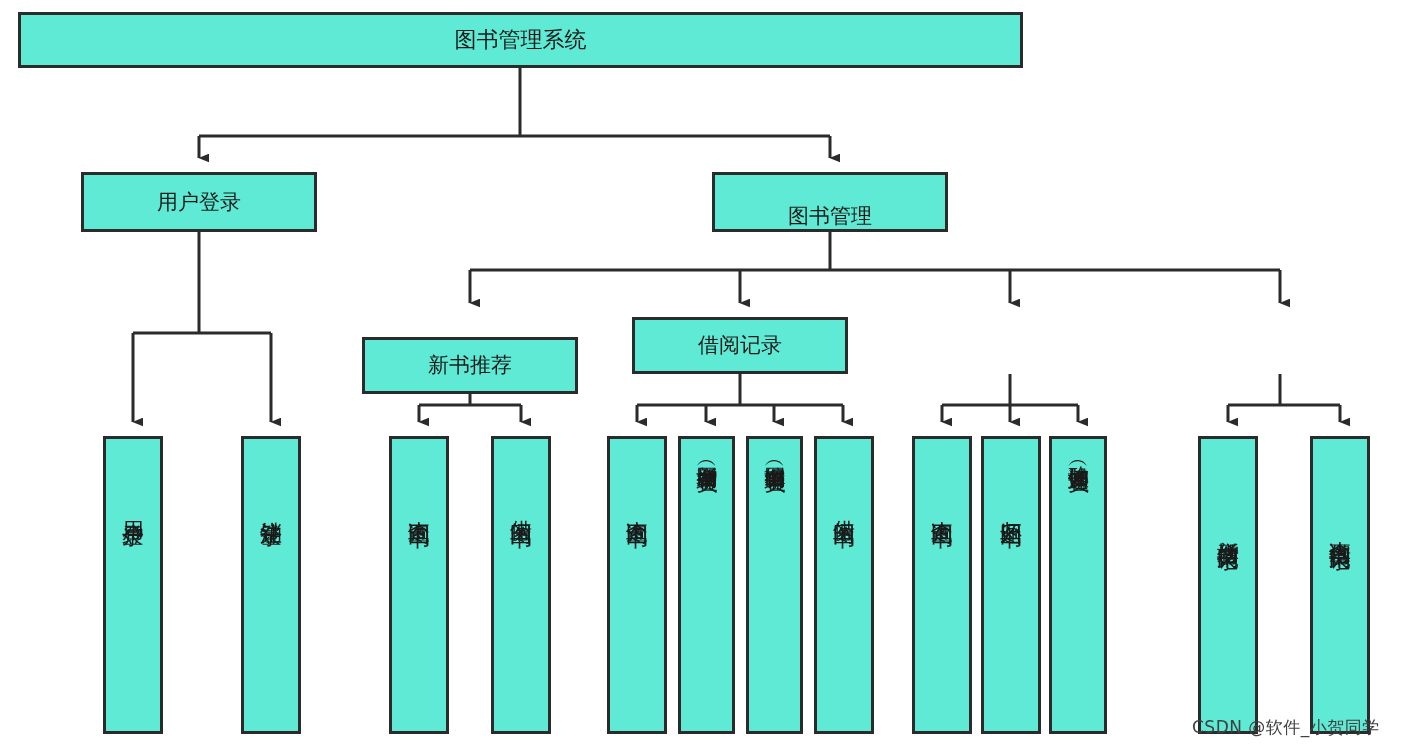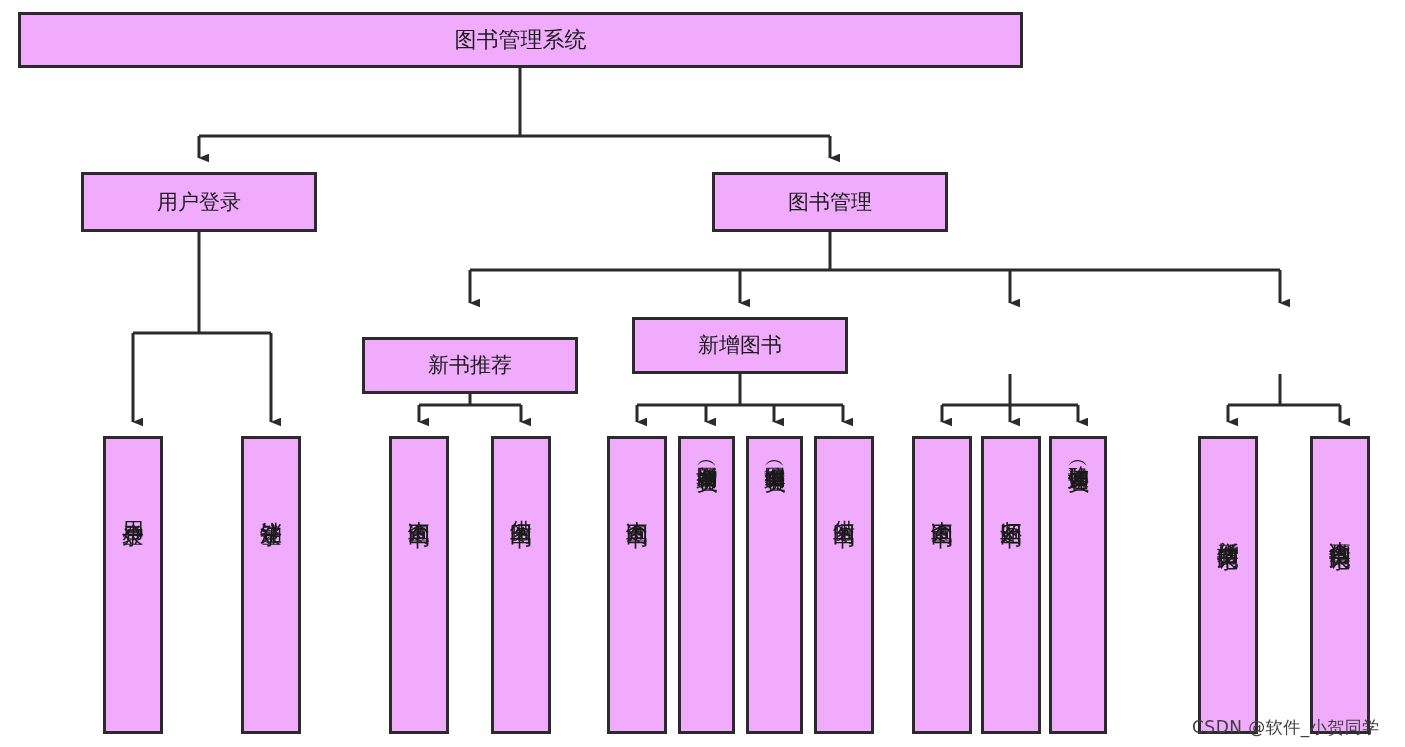--- a/index.html
+++ b/index.html
@@ -23,21 +23,21 @@
     left: 0;
     top: 0;
     width: 1405px;
     height: 747px;
     pointer-events: none;
   }
   .node {
     position: absolute;
     box-sizing: border-box;
     border: 3px solid #2b2b2b;
-    background: #f0abfc;
+    background: #5eead4;
     display: flex;
     align-items: center;
     justify-content: center;
     color: #1a1a1a;
   }
   .node .label {
     display: block;
     text-align: center;
     line-height: 1.18;
     white-space: nowrap;
@@ -137,29 +137,29 @@
     </g>
   </svg>
 
   <div class="node root horiz" style="left:18px; top:12px; width:1005px; height:56px;">
     <span class="label">图书管理系统</span>
   </div>
 
   <div class="node horiz" style="left:81px; top:172px; width:236px; height:60px;">
     <span class="label">用户登录</span>
   </div>
-  <div class="node horiz" style="left:712px; top:172px; width:236px; height:60px;">
+  <div class="node horiz" style="left:712px; top:172px; width:236px; height:60px;align-items:flex-end;">
     <span class="label">图书管理</span>
   </div>
 
   <div class="node horiz" style="left:362px; top:317px; width:216px; height:57px;margin-top:20px;">
     <span class="label">新书推荐</span>
   </div>
   <div class="node horiz" style="left:632px; top:317px; width:216px; height:57px;">
-    <span class="label">新增图书</span>
+    <span class="label">借阅记录</span>
   </div>
 
   <div class="node vert mid" style="left:103px; top:436px; width:60px; height:298px;">
     <span class="label">用户登录</span>
   </div>
   <div class="node vert mid" style="left:241px; top:436px; width:60px; height:298px;">
     <span class="label">注销登录</span>
   </div>
 
   <div class="node vert mid" style="left:389px; top:436px; width:60px; height:298px;">

